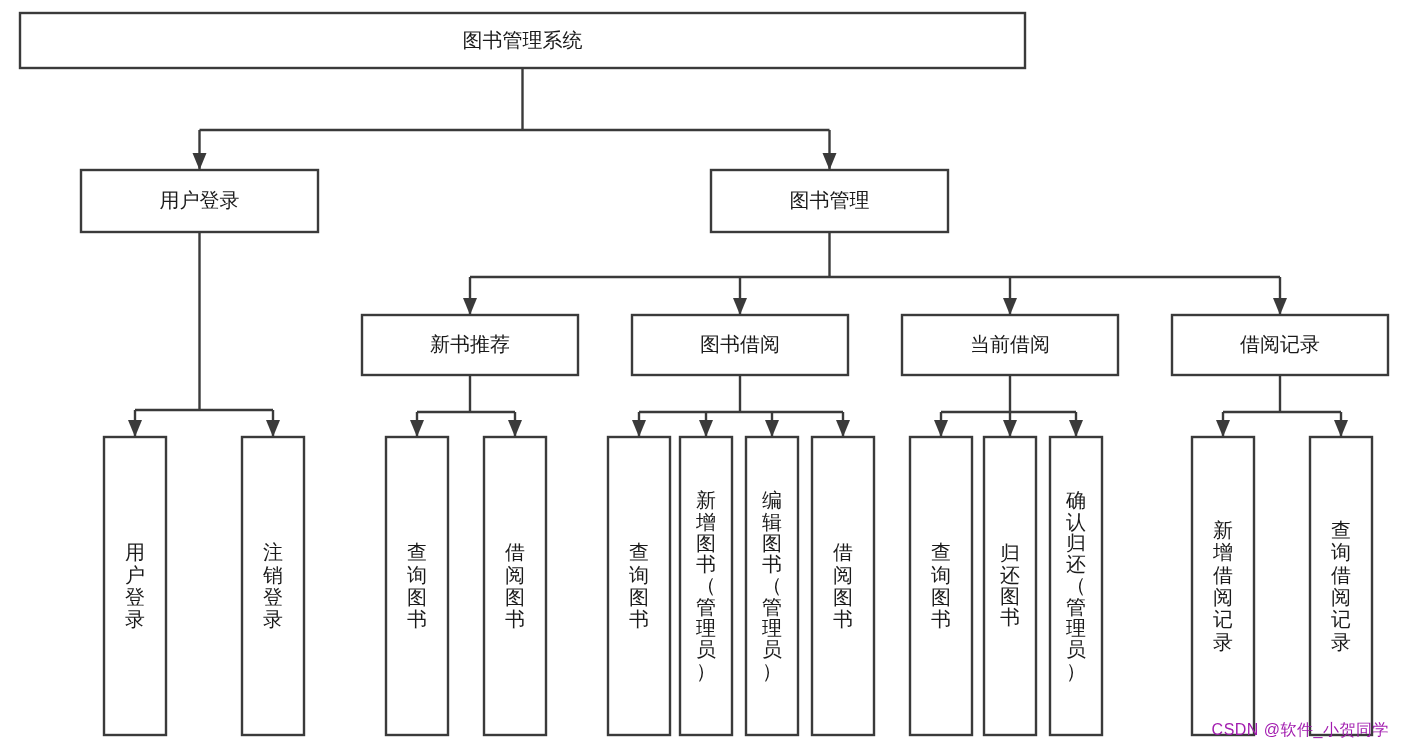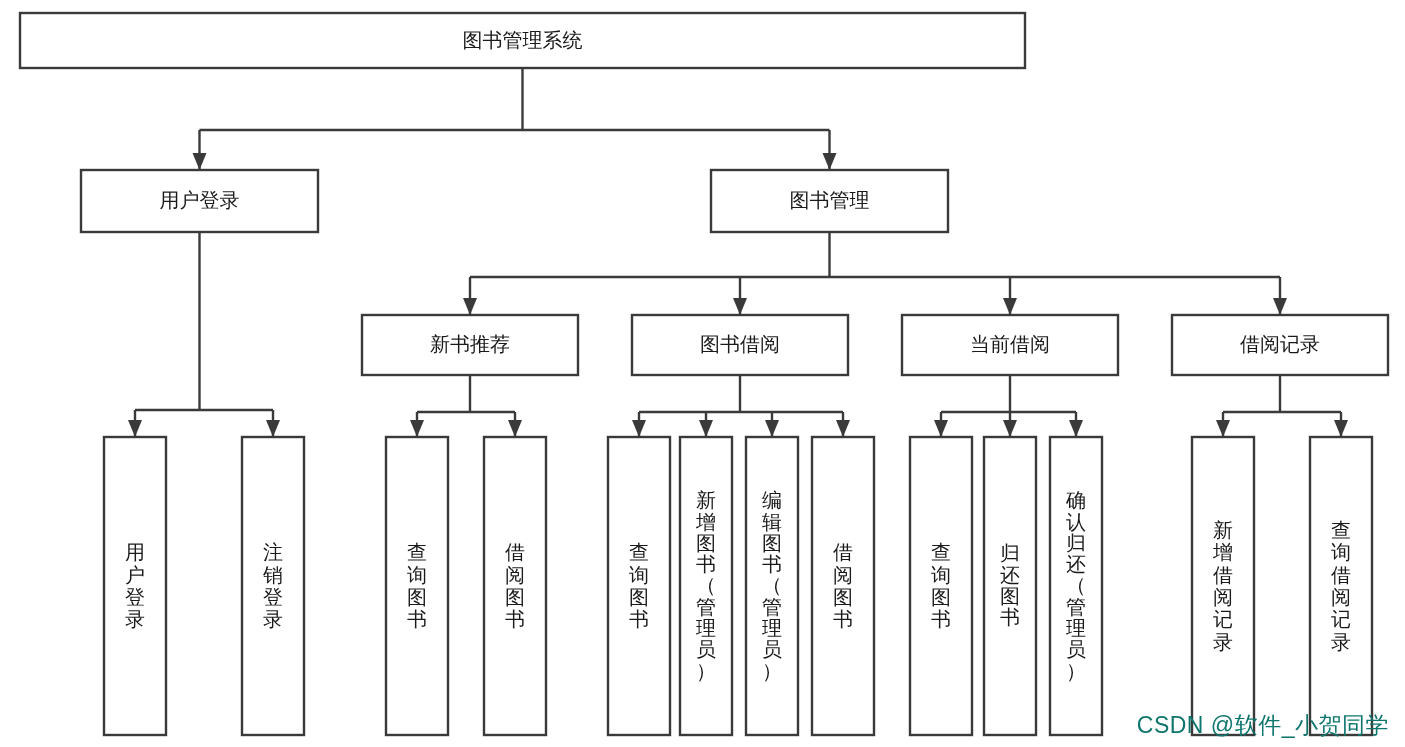--- a/index.html
+++ b/index.html
@@ -54,22 +54,22 @@
     font-family: "Liberation Sans", "DejaVu Sans", sans-serif;
     font-size: 20px;
     fill: #1a1a1a;
     text-anchor: middle;
   }
   .watermark {
     position: absolute;
     right: 16px;
     bottom: 6px;
     font-family: "Liberation Sans", "DejaVu Sans", sans-serif;
-    font-size: 23px;
-    color: #0f766e;
+    font-size: 16px;
+    color: #a21caf;
     letter-spacing: 0.5px;
     white-space: nowrap;
     user-select: none;
   }
 </style>
 </head>
 <body>
 
 <div id="diagram-root">
 

